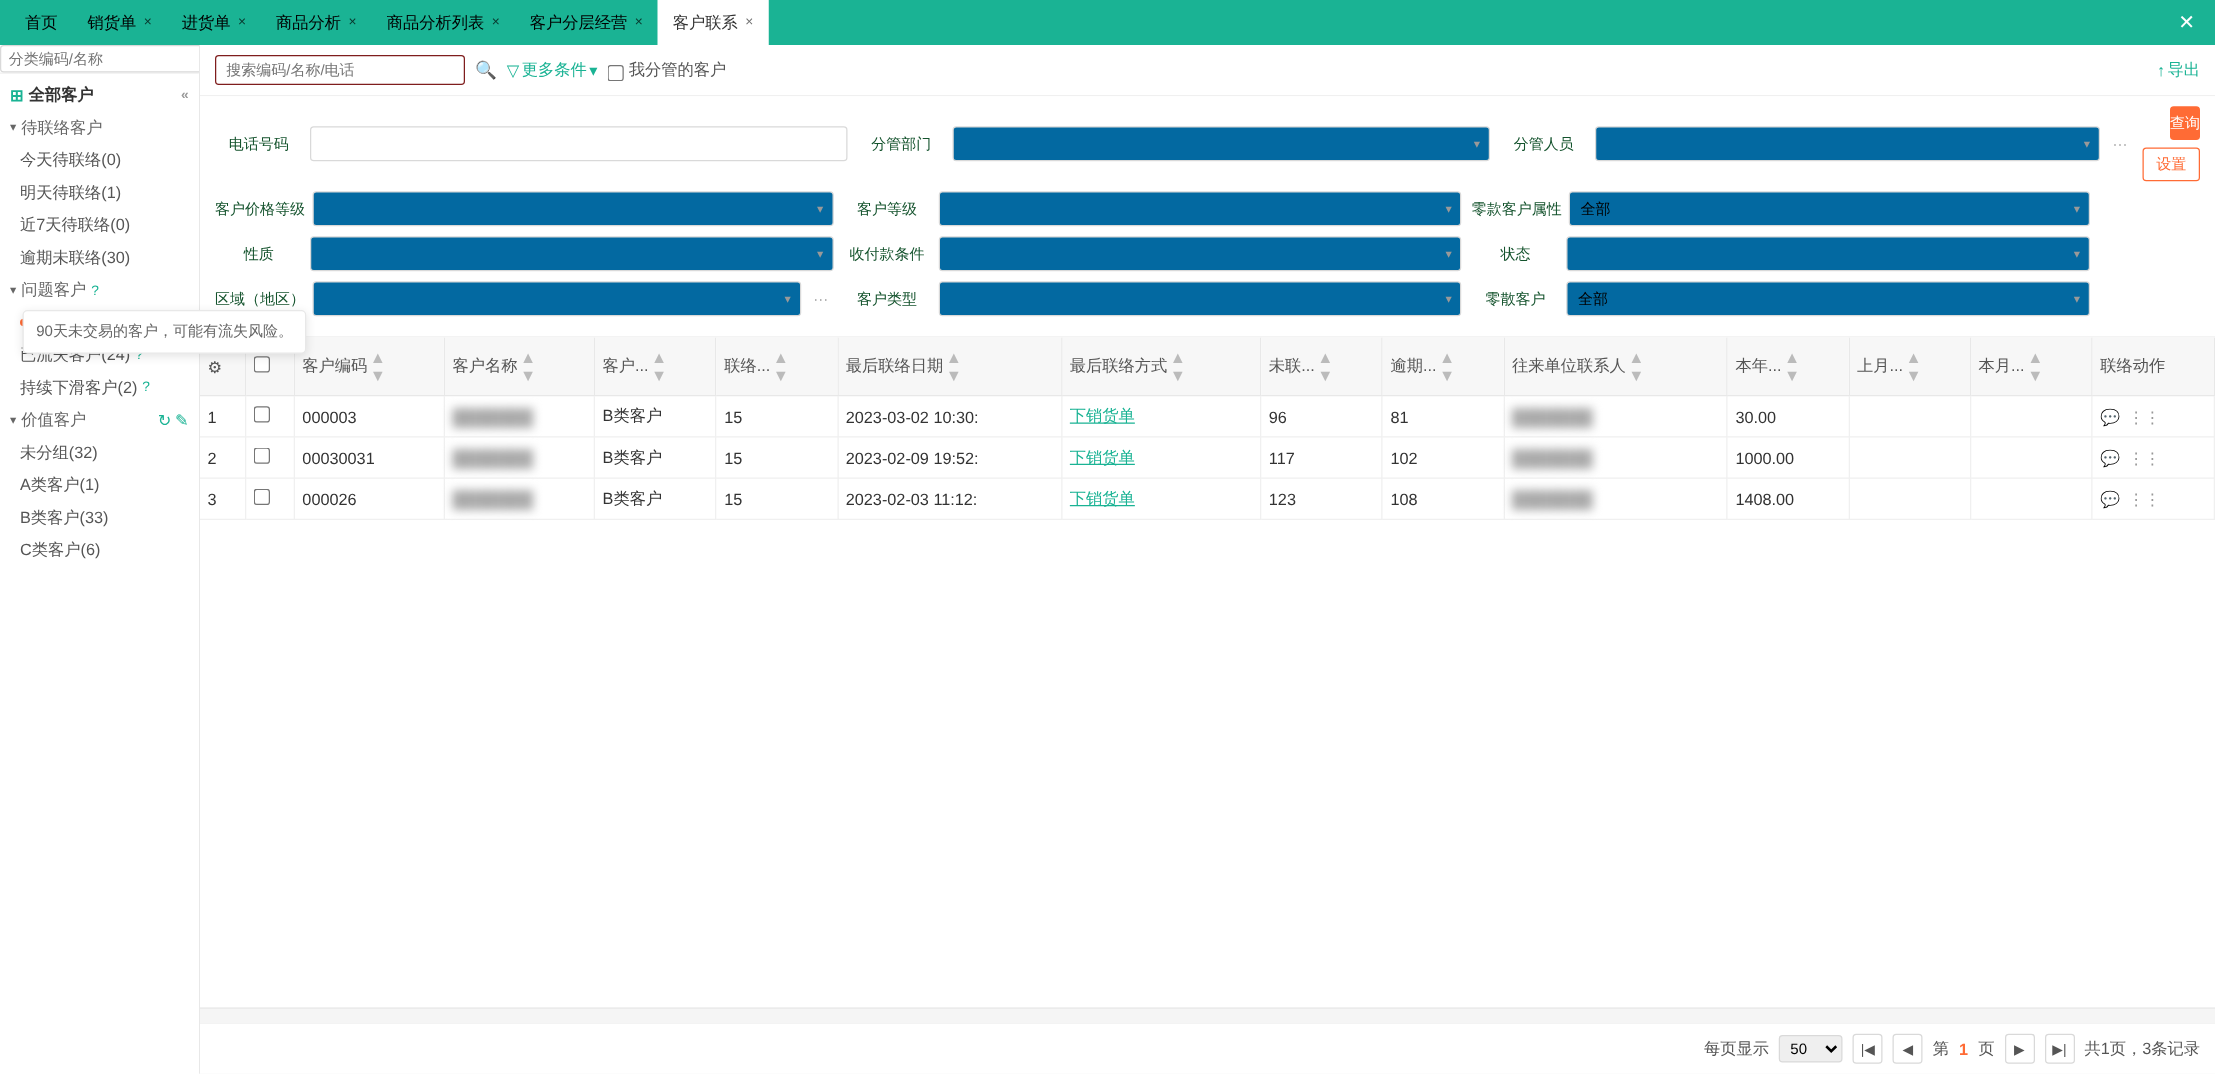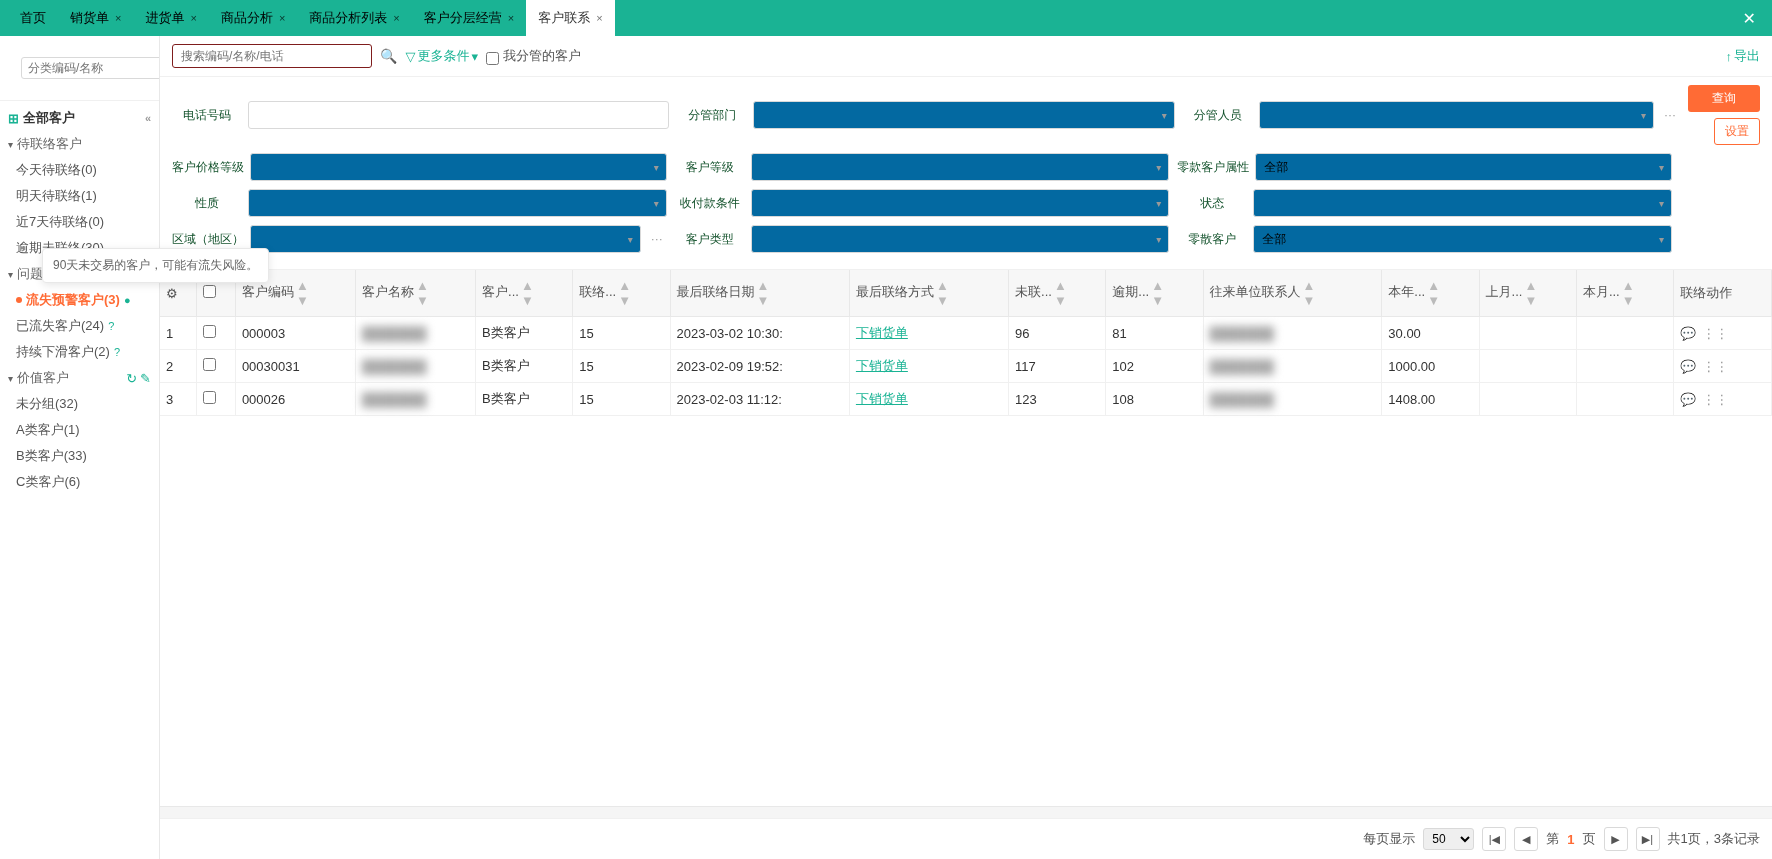--- a/index.html
+++ b/index.html
@@ -65,21 +65,21 @@
     .sidebar {
       width: 160px;
       background: #fff;
       border-right: 1px solid #e8e8e8;
       display: flex;
       flex-direction: column;
       overflow-y: auto;
       flex-shrink: 0;
     }
     .sidebar-search {
-      padding: 21px;
+      padding: 0;
       display: flex;
       align-items: center;
       border-bottom: 1px solid #f0f0f0;
     }
     .sidebar-search input {
       flex: 1;
       border: 1px solid #d9d9d9;
       border-radius: 3px;
       padding: 3px 6px;
       font-size: 12px;
@@ -265,21 +265,21 @@
       font-size: 12px;
       white-space: nowrap;
       padding: 0 4px;
     }
 
     .query-btn {
       background: #ff6b35;
       color: #fff;
       border: none;
       border-radius: 3px;
-      padding: 5px 24px;
+      padding: 5px 0;
       cursor: pointer;
       font-size: 12px;
     }
     .settings-btn {
       background: none;
       color: #ff6b35;
       border: 1px solid #ff6b35;
       border-radius: 3px;
       padding: 4px 10px;
       cursor: pointer;
@@ -398,21 +398,21 @@
     }
     .horizontal-scroll-inner {
       height: 1px;
       width: 1600px;
     }
 
     
     .tooltip-box {
       position: absolute;
       top: 248px;
-      left: 42px;
+      left: 18px;
       background: #fff;
       border: 1px solid #e8e8e8;
       border-radius: 4px;
       padding: 8px 10px;
       font-size: 12px;
       color: #666;
       box-shadow: 0 2px 8px rgba(0,0,0,0.1);
       white-space: nowrap;
       z-index: 100;
     }

